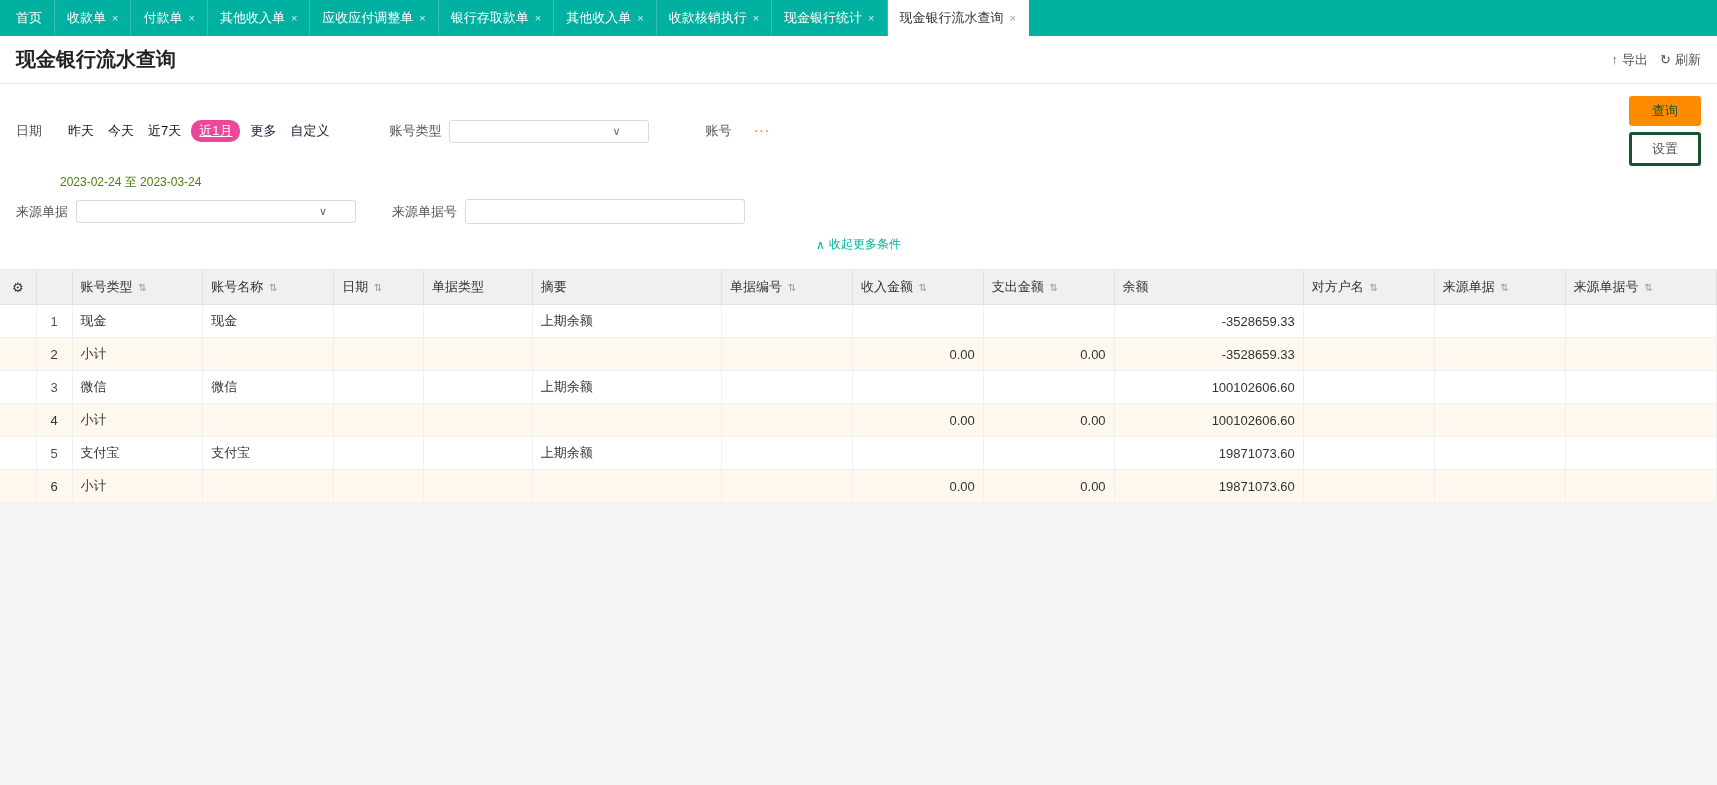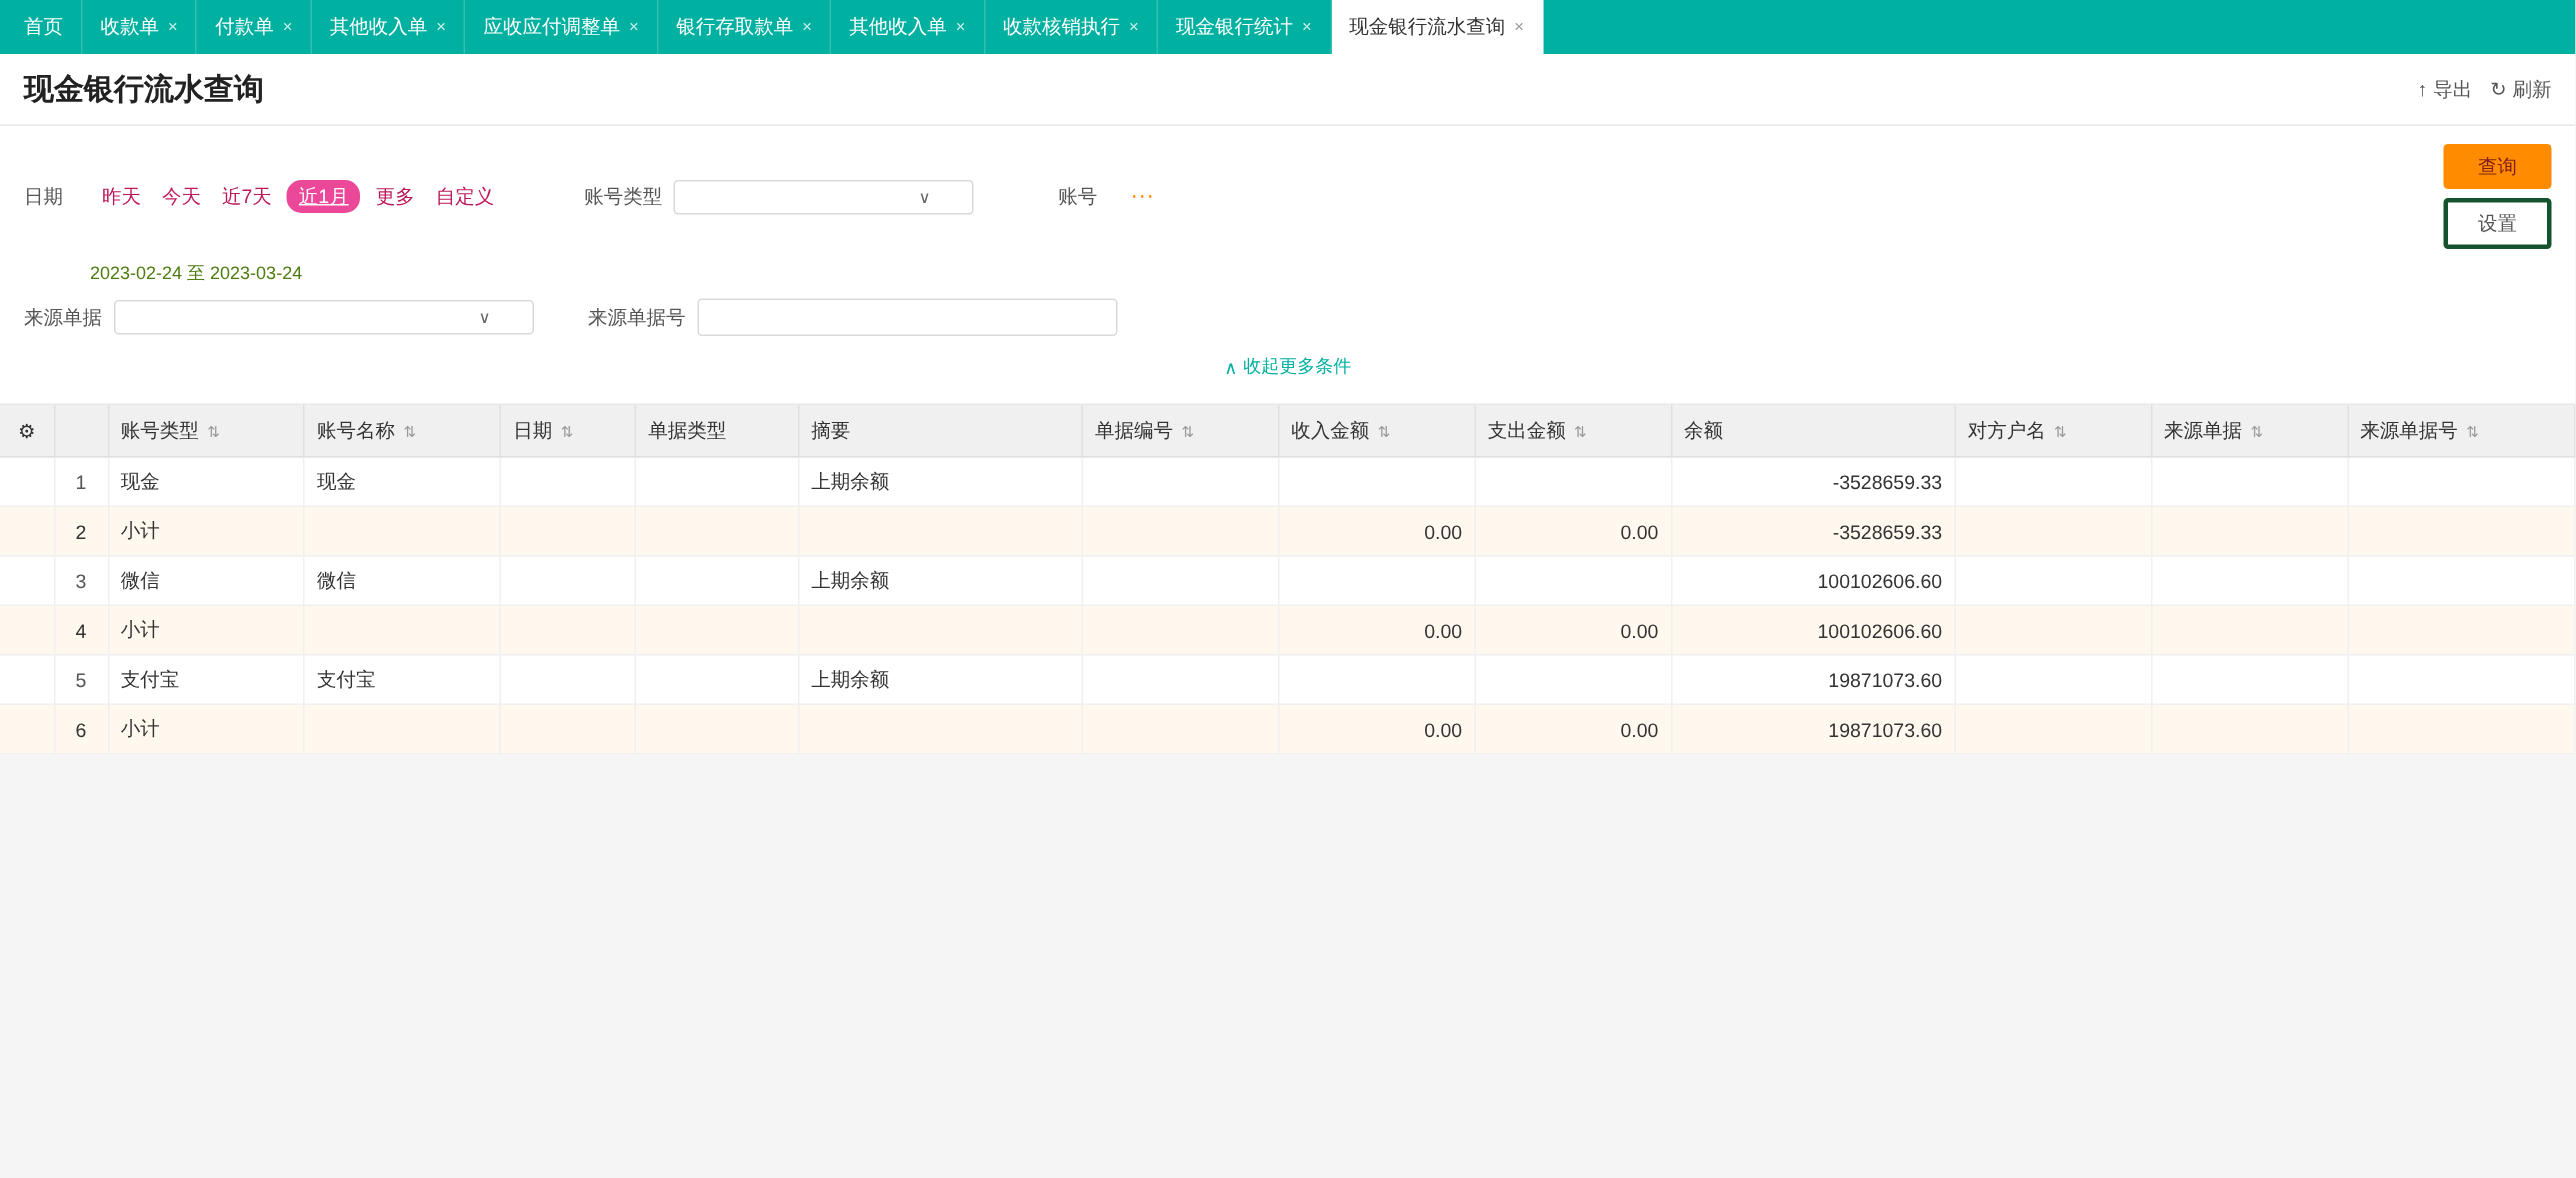--- a/index.html
+++ b/index.html
@@ -80,21 +80,21 @@
       color: #555;
       white-space: nowrap;
       min-width: 40px;
     }
     .filter-date-options {
       display: flex;
       gap: 6px;
       align-items: center;
     }
     .date-opt {
-      color: #be185d;
+      color: #0f172a;
       cursor: pointer;
       padding: 2px 4px;
     }
     .date-opt.active {
       background: #ec4899;
       color: #fff;
       border-radius: 10px;
       padding: 2px 8px;
       text-decoration: underline;
     }
@@ -124,21 +124,21 @@
       background: #fff;
       color: #555;
     }
     .filter-group {
       display: flex;
       align-items: center;
       gap: 8px;
     }
     .btn-query {
       background: #ff8c00;
-      color: #7f1d1d;
+      color: #14532d;
       border: none;
       border-radius: 3px;
       padding: 6px 3px;
       cursor: pointer;
       font-size: 13px;
     }
     .btn-settings {
       background: #fff;
       color: #555;
       border: 3px solid #14532d;

